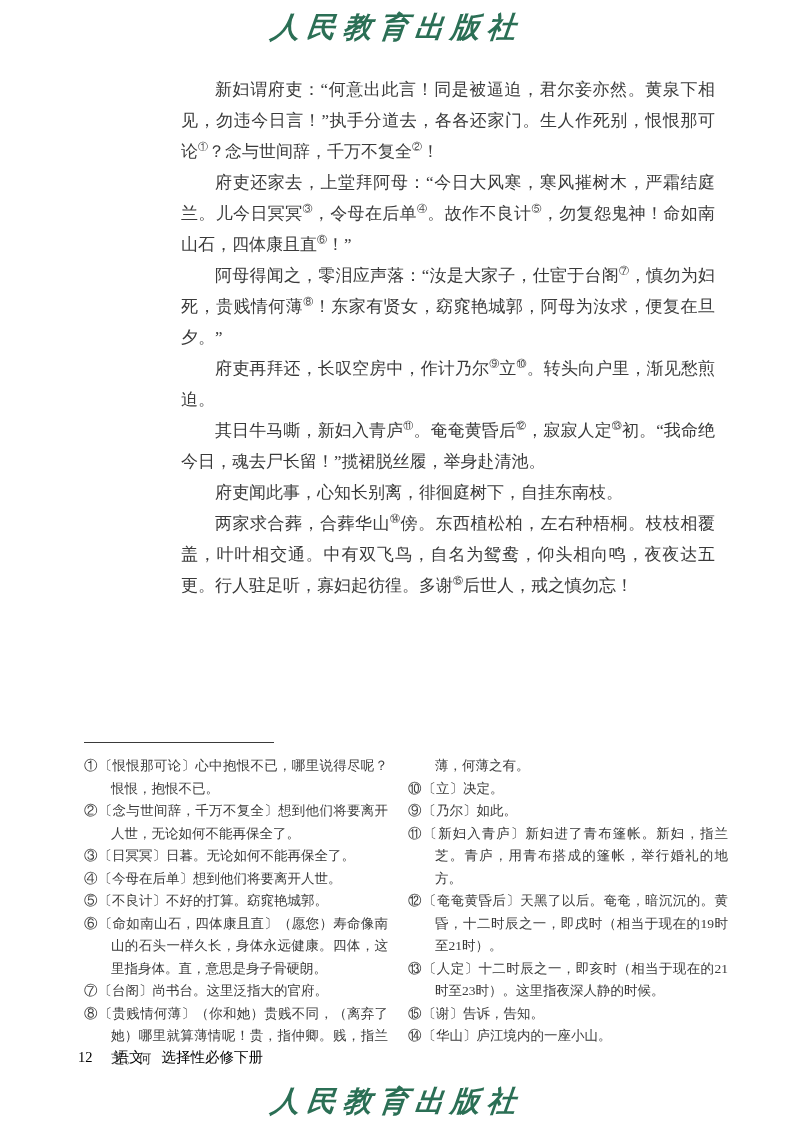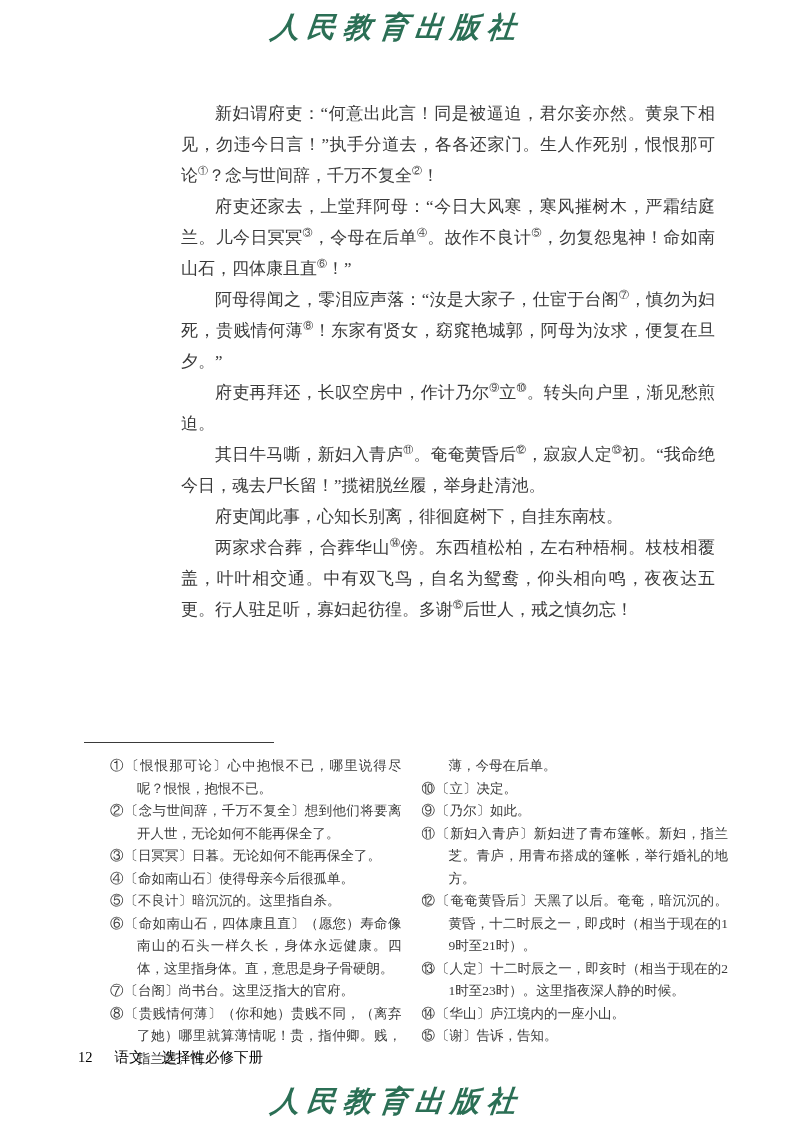--- a/index.html
+++ b/index.html
@@ -25,39 +25,38 @@
   }
   .logo-top{top:8px;}
   .logo-bottom{top:1082px;}
   .main-text{
     position:absolute;
     left:181px;top:74px;width:534px;
     font-size:17px;
     line-height:31px;
     text-align:justify;
     text-justify:inter-character;
-    margin-top:24px;
   }
   .main-text p{margin:0;text-indent:2em;word-break:break-all;}
   sup.fnmark{
     font-size:10px;
     vertical-align:super;
     line-height:0;
     letter-spacing:0;
   }
   .footnotes{
     position:absolute;
     left:84px;top:742px;width:644px;
   }
   .fn-rule{
     width:190px;height:0;
     border-top:1.5px solid #3a3a3a;
     margin:0 0 12px 0;
   }
-  .fn-cols{display:flex;gap:20px;margin-left:26px;}
+  .fn-cols{display:flex;gap:20px;}
   .fn-col{
     font-size:13.5px;
     line-height:22.5px;
     text-align:justify;
     text-justify:inter-character;
   }
   .fn-col-left{width:306px;}
   .fn-col-right{width:322px;}
   .fn-item{margin:0;padding-left:2em;text-indent:-2em;word-break:break-all;}
   .fn-cont{margin:0;padding-left:2em;text-indent:0;word-break:break-all;}
@@ -91,35 +90,35 @@
     <p>两家求合葬，合葬华山<sup class="fnmark">⑭</sup>傍。东西植松柏，左右种梧桐。枝枝相覆盖，叶叶相交通。中有双飞鸟，自名为鸳鸯，仰头相向鸣，夜夜达五更。行人驻足听，寡妇起彷徨。多谢<sup class="fnmark">⑮</sup>后世人，戒之慎勿忘！</p>
   </div>
 
   <div class="footnotes">
     <div class="fn-rule"></div>
     <div class="fn-cols">
       <div class="fn-col fn-col-left">
         <p class="fn-item"><span class="fn-mark">①</span><span>〔恨恨那可论〕心中抱恨不已，哪里说得尽呢？恨恨，抱恨不已。</span></p>
         <p class="fn-item"><span class="fn-mark">②</span><span>〔念与世间辞，千万不复全〕想到他们将要离开人世，无论如何不能再保全了。</span></p>
         <p class="fn-item"><span class="fn-mark">③</span><span>〔日冥冥〕日暮。无论如何不能再保全了。</span></p>
-        <p class="fn-item"><span class="fn-mark">④</span><span>〔命如南山石〕使得母亲今后很孤单。</span></p>
-        <p class="fn-item"><span class="fn-mark">⑤</span><span>〔不良计〕暗沉沉的。这里指自杀。</span></p>
+        <p class="fn-item"><span class="fn-mark">④</span><span>〔今母在后单〕想到他们将要离开人世。</span></p>
+        <p class="fn-item"><span class="fn-mark">⑤</span><span>〔不良计〕不好的打算。窈窕艳城郭。</span></p>
         <p class="fn-item"><span class="fn-mark">⑥</span><span>〔命如南山石，四体康且直〕（愿您）寿命像南山的石头一样久长，身体永远健康。四体，这里指身体。直，意思是身子骨硬朗。</span></p>
         <p class="fn-item"><span class="fn-mark">⑦</span><span>〔台阁〕尚书台。这里泛指大的官府。</span></p>
         <p class="fn-item"><span class="fn-mark">⑧</span><span>〔贵贱情何薄〕（你和她）贵贱不同，（离弃了她）哪里就算薄情呢！贵，指仲卿。贱，指兰芝。何</span></p>
       </div>
       <div class="fn-col fn-col-right">
-        <p class="fn-cont">薄，今母在后单。</p>
+        <p class="fn-cont">薄，何薄之有。</p>
         <p class="fn-item"><span class="fn-mark">⑩</span><span>〔立〕决定。</span></p>
         <p class="fn-item"><span class="fn-mark">⑨</span><span>〔乃尔〕如此。</span></p>
         <p class="fn-item"><span class="fn-mark">⑪</span><span>〔新妇入青庐〕新妇进了青布篷帐。新妇，指兰芝。青庐，用青布搭成的篷帐，举行婚礼的地方。</span></p>
         <p class="fn-item"><span class="fn-mark">⑫</span><span>〔奄奄黄昏后〕天黑了以后。奄奄，暗沉沉的。黄昏，十二时辰之一，即戌时（相当于现在的19时至21时）。</span></p>
         <p class="fn-item"><span class="fn-mark">⑬</span><span>〔人定〕十二时辰之一，即亥时（相当于现在的21时至23时）。这里指夜深人静的时候。</span></p>
+        <p class="fn-item"><span class="fn-mark">⑮</span><span>〔谢〕告诉，告知。</span></p>
         <p class="fn-item"><span class="fn-mark">⑭</span><span>〔华山〕庐江境内的一座小山。</span></p>
-        <p class="fn-item"><span class="fn-mark">⑮</span><span>〔谢〕告诉，告知。</span></p>
       </div>
     </div>
   </div>
 
   <div class="footer">
     <span class="pg">12</span><span class="subj">语文</span><span>选择性必修下册</span>
   </div>
 
   <div class="logo logo-bottom">
     <span>人民教育出版社</span>

